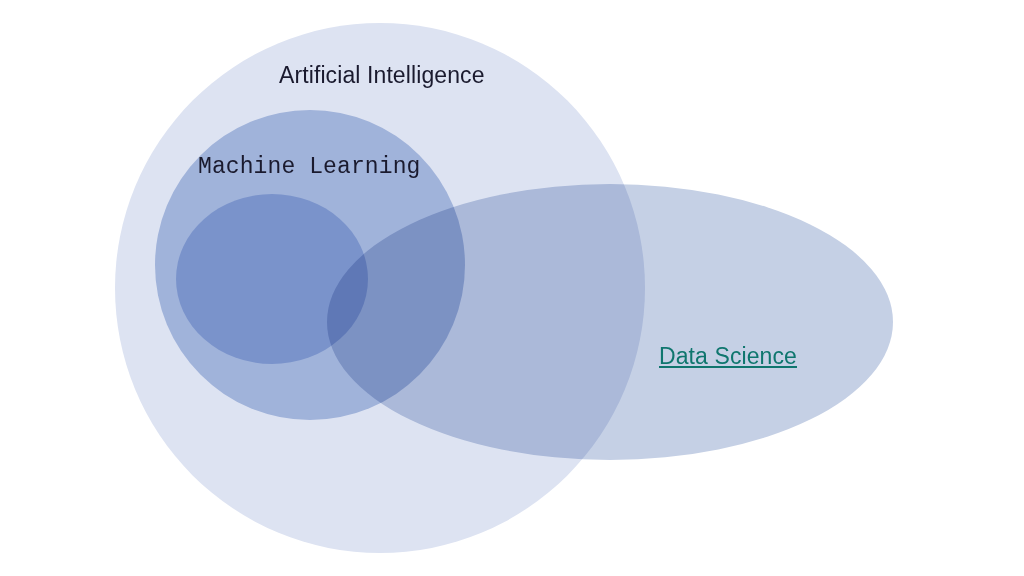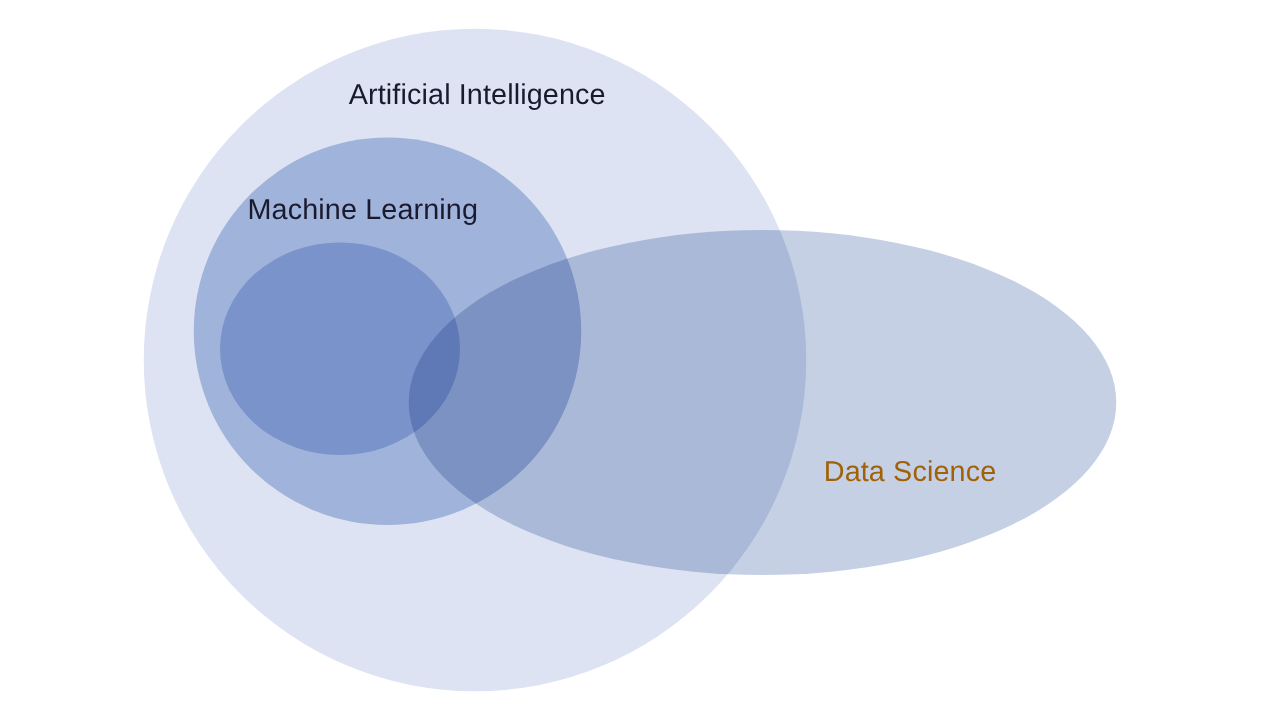--- a/index.html
+++ b/index.html
@@ -37,21 +37,21 @@
     color: #1a1a2e;
     font-family: "Liberation Sans", sans-serif;
     font-size: 23px;
     font-weight: 400;
     letter-spacing: 0.1px;
     white-space: nowrap;
     line-height: 1.1;
     user-select: none;
   }
   #label-ai      { left: 279px; top: 63px; }
-  #label-ml      { left: 198px; top: 155px; }
+  #label-ml      { left: 198px; top: 155px; font-family: Liberation Mono, monospace; }
   #label-dl      { left: 191px; top: 252px; }
   #label-ds      { left: 659px; top: 345px; }
 </style>
 </head>
 <body>
 
 <div id="diagram-root" style="background: rgb(255, 255, 255);">
 
   <svg id="venn-svg" viewBox="0 0 1024 576">
 
@@ -62,15 +62,15 @@
     <ellipse class="venn-shape" id="shape-ml" cx="310" cy="265" rx="155" ry="155" fill="#b9c9e6"></ellipse>
 
     <ellipse class="venn-shape" id="shape-dl" cx="272" cy="279" rx="96" ry="85" fill="#c3d2ee"></ellipse>
   </svg>
 
   <div class="venn-label" id="label-ai" style="left: 279px; top: 63px; color: rgb(26, 26, 46);">Artificial Intelligence</div>
 
   <div class="venn-label" id="label-ml" style="left: 198px; top: 155px; color: rgb(26, 26, 46);">Machine Learning</div>
 
 
-  <div class="venn-label" id="label-ds" style="left: 659px; top: 365px; color: #a16207;">Data Science</div>
+  <div class="venn-label" id="label-ds" style="left: 659px; top: 344px; color: #0f766e; text-decoration: underline;">Data Science</div>
 
 </div>
 
 </body></html>

